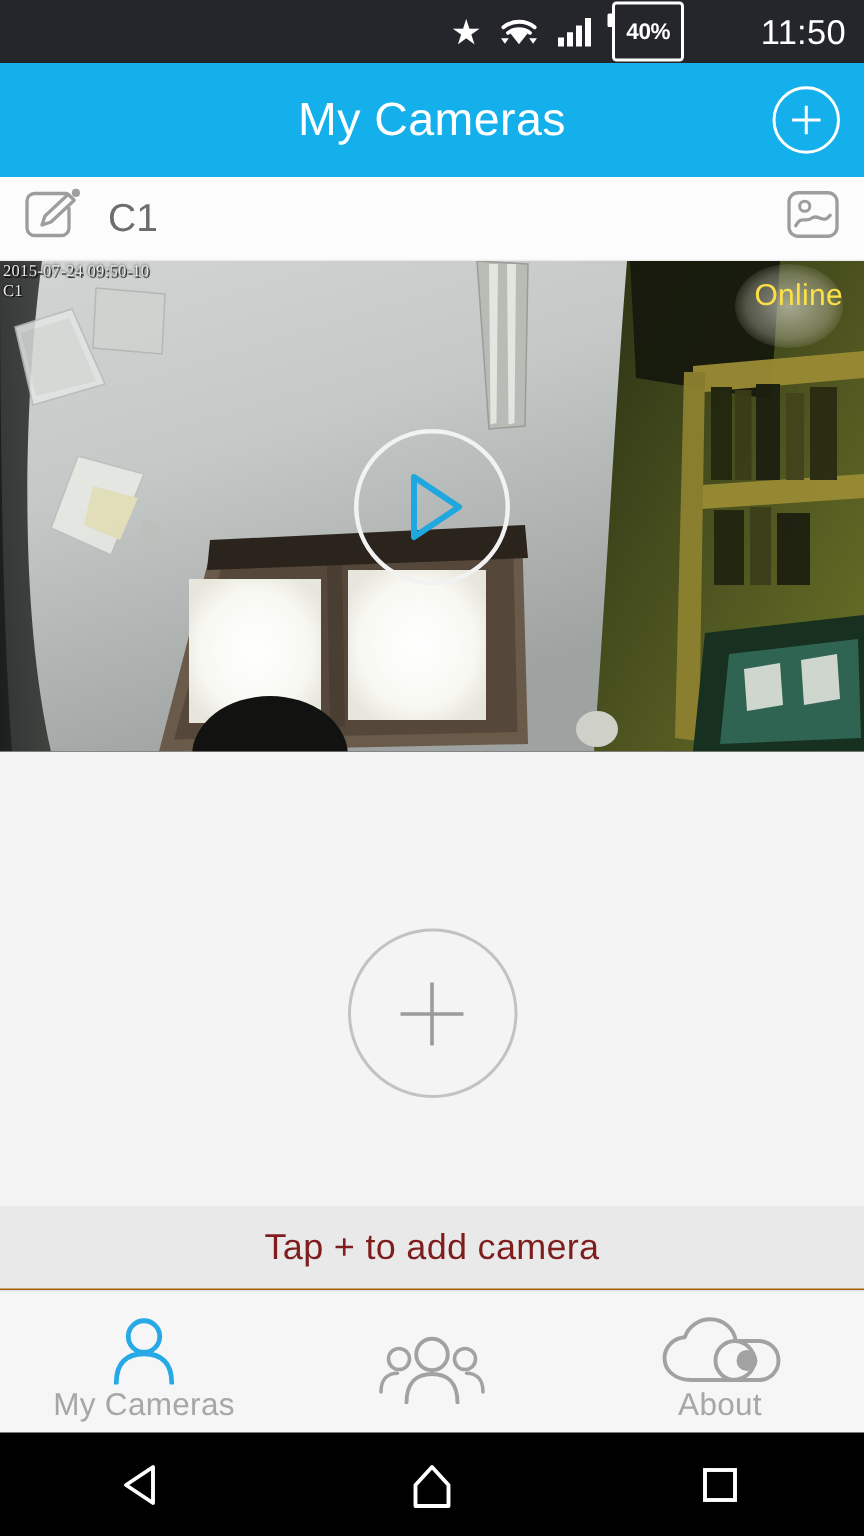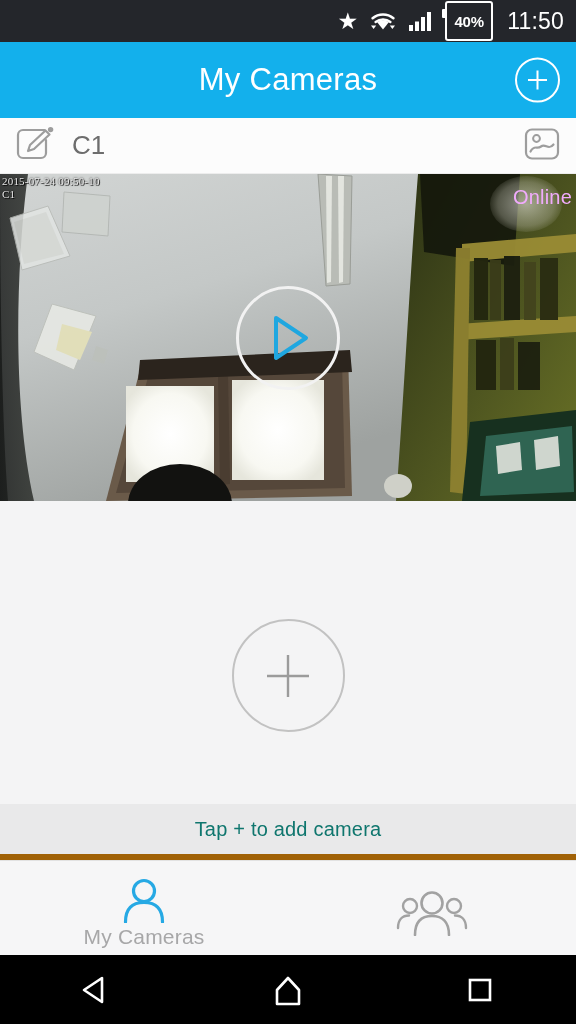--- a/index.html
+++ b/index.html
@@ -23,21 +23,21 @@
     border: 2px solid #fff; border-radius: 3px;
     padding: 0 4px 0 4px; height: 40px;
     display: flex; align-items: center; justify-content: center;
     position: relative; min-width: 48px;
   }
   .battery:before {
     content: ""; position: absolute; left: -5px; top: 6px;
     width: 3px; height: 9px; background: #fff; border-radius: 1px 0 0 1px;
   }
   .battery span { font-size: 15px; font-weight: bold; letter-spacing: -0.3px; }
-  .clock { font-size: 23px; letter-spacing: 0.2px; padding-left: 3px; }
+  .clock { font-size: 23px; letter-spacing: 0.2px; padding-left: 3px; margin-left: 37px; }
 
   
   .header {
     flex: 0 0 76px; background: #13b0ec; position: relative;
     display: flex; align-items: center; justify-content: center;
   }
   .header-title { color: #fff; font-size: 31px; font-weight: normal; letter-spacing: 0.3px; }
   .header-add {
     position: absolute; right: 16px; top: 50%; transform: translateY(-50%);
     width: 45px; height: 45px; border: 2px solid #ffffff; border-radius: 50%;
@@ -59,22 +59,22 @@
     background: #2e2f2c;
   }
   .video-img { position: absolute; inset: 0; }
   .ts {
     position: absolute; left: 2px; top: 1px; z-index: 6;
     color: #e8e8e8; font-family: Liberation Serif, serif;
     font-size: 11px; line-height: 13px; letter-spacing: 0.2px;
     text-shadow: 0 0 2px #000, 1px 1px 0 rgba(0,0,0,.7);
   }
   .online-badge {
-    position: absolute; right: 4px; top: 12px; z-index: 6;
-    color: #f0abfc; font-size: 20px; letter-spacing: 0.2px;
+    position: absolute; right: 14px; top: 12px; z-index: 6;
+    color: #fde047; font-size: 20px; letter-spacing: 0.2px;
   }
   .online-glow {
     position: absolute; right: 14px; top: 2px; z-index: 5;
     width: 72px; height: 56px; border-radius: 50%;
     background: radial-gradient(ellipse at center, rgba(225,225,215,.62) 0%, rgba(200,200,185,.35) 55%, rgba(160,160,140,0) 78%);
   }
   .play-btn {
     position: absolute; left: 50%; top: 50%; transform: translate(-50%,-50%);
     width: 104px; height: 104px; border-radius: 50%;
     border: 3px solid #f2f2f2; z-index: 7;
@@ -90,22 +90,22 @@
   .add-circle {
     width: 113px; height: 113px; border-radius: 50%;
     border: 2px solid #c2c2c2;
     display: flex; align-items: center; justify-content: center;
   }
 
   
   .hint {
     flex: 0 0 56px; background: #e9e9ea;
     display: flex; align-items: center; justify-content: center;
-    color: #0f766e; font-size: 20px; letter-spacing: 0.2px;
-    border-bottom: 6px solid #a16207;
+    color: #7f1d1d; font-size: 24px; letter-spacing: 0.2px;
+    border-bottom: 1px solid #a16207;
   }
 
   
   .tabs {
     flex: 0 0 95px; background: #f6f6f7; display: flex;
     border-top: 1px solid #e2e2e2;
   }
   .tab {
     flex: 1 1 0; display: flex; flex-direction: column;
     align-items: center; justify-content: center; gap: 2px; padding-top: 6px;
@@ -304,20 +304,30 @@
           <circle cx="39" cy="13" r="10.5" stroke="#a2a2a2" stroke-width="2.6" fill="none"></circle>
           <path d="M22 45 C22 31.5 29 26 39 26 C49 26 56 31.5 56 45" stroke="#a2a2a2" stroke-width="2.6" fill="none" stroke-linecap="round"></path>
           <circle cx="17" cy="16" r="7" stroke="#a2a2a2" stroke-width="2.4" fill="none"></circle>
           <path d="M5 38 C5 29.5 9.5 25.5 16 25.5" stroke="#a2a2a2" stroke-width="2.4" fill="none" stroke-linecap="round"></path>
           <circle cx="61" cy="16" r="7" stroke="#a2a2a2" stroke-width="2.4" fill="none"></circle>
           <path d="M73 38 C73 29.5 68.5 25.5 62 25.5" stroke="#a2a2a2" stroke-width="2.4" fill="none" stroke-linecap="round"></path>
         </svg>
       </div>
     </div>
 
+    <div class="tab">
+      <div class="tab-icon">
+        <svg width="82" height="46" viewBox="0 0 82 46">
+          <path d="M22 43 C11 43 4 36.5 4 28.5 C4 21 10 15 17.5 14.5 C20 7 27 2.5 34.5 2.5 C43.5 2.5 50.5 9 51.5 17 C58 17.5 64 23 64 30 C64 37.5 57 43 49 43 Z" stroke="#a2a2a2" stroke-width="2.6" fill="none" stroke-linejoin="round"></path>
+          <rect x="38" y="17" width="42" height="26" rx="13" ry="13" stroke="#a2a2a2" stroke-width="2.6" fill="none"></rect>
+          <circle cx="59" cy="30" r="7" fill="#a2a2a2"></circle>
+        </svg>
+      </div>
+      <span class="tab-label">About</span>
+    </div>
 
   </div>
 
   <div class="navbar">
     <div class="nav-btn">
       <svg width="34" height="34" viewBox="0 0 34 34">
         <path d="M23 5 L23 29 L5 17 Z" stroke="#ffffff" stroke-width="2.6" fill="none" stroke-linejoin="round"></path>
       </svg>
     </div>
     <div class="nav-btn">

